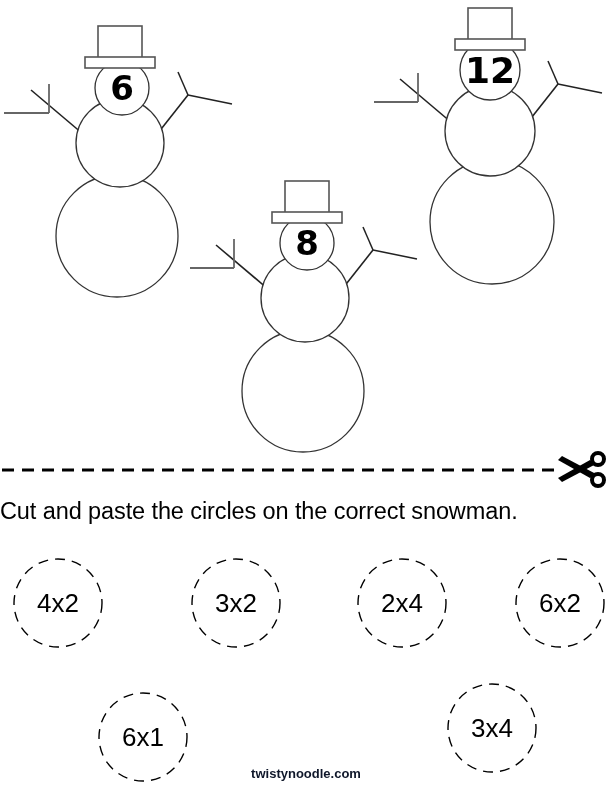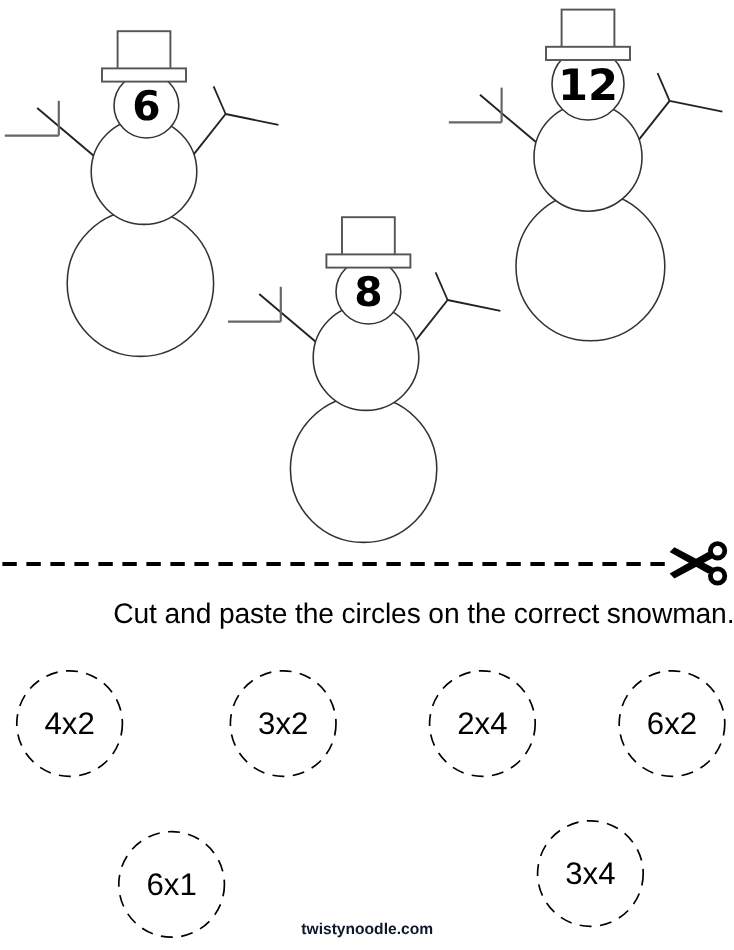--- a/index.html
+++ b/index.html
@@ -32,21 +32,21 @@
     font-family: "Liberation Sans", sans-serif;
     fill: #000000;
     text-anchor: middle;
     dominant-baseline: middle;
   }
   .instruction-text {
     position: absolute;
     left: 0;
     top: 498px;
     width: 612px;
-    text-align: right;
+    text-align: left;
     font-family: "Liberation Sans", sans-serif;
     font-size: 23.5px;
     letter-spacing: -0.1px;
     color: #000000;
     white-space: nowrap;
   }
   .footer-text {
     position: absolute;
     left: 0;
     top: 766px;

